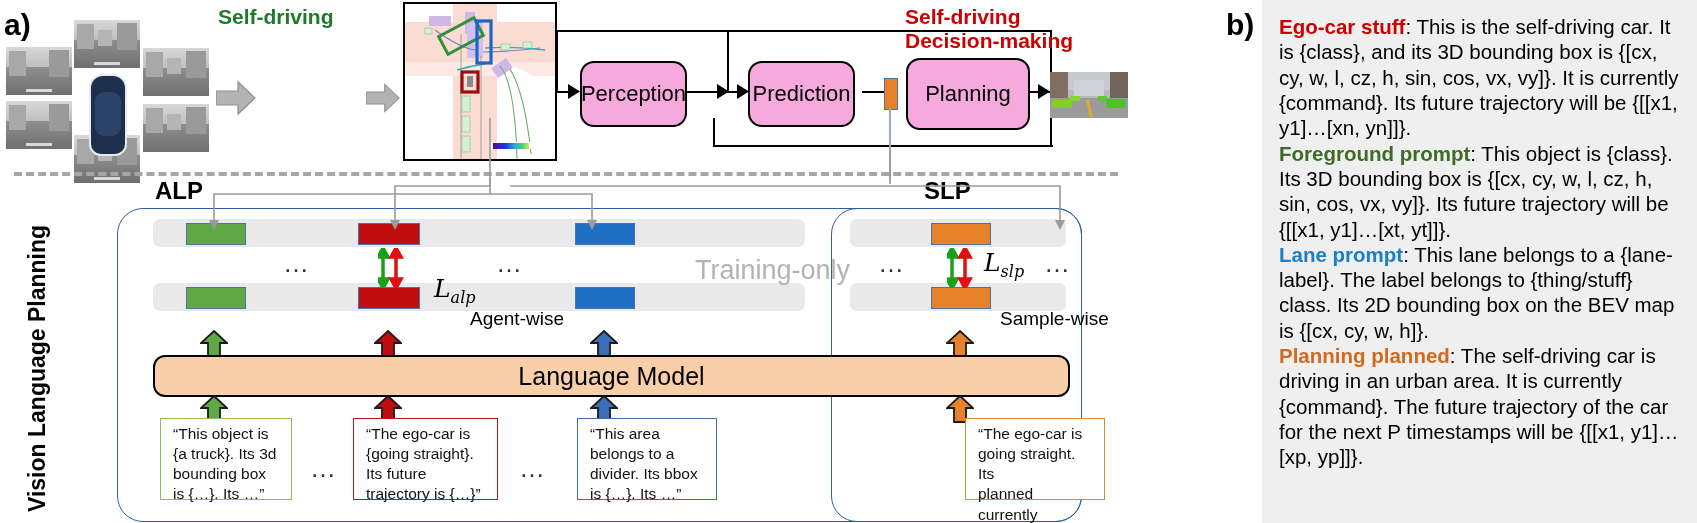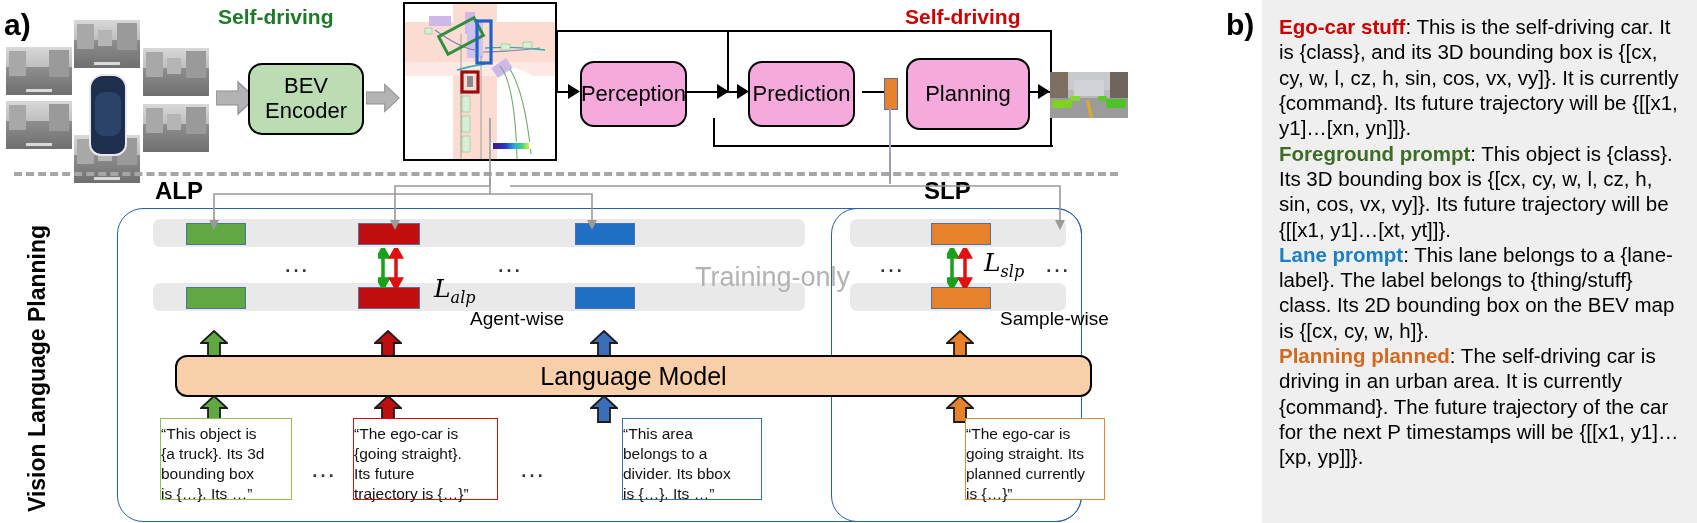--- a/index.html
+++ b/index.html
@@ -65,24 +65,24 @@
 
   .trainonly{position:absolute;font-size:27px;color:#b3b3b3;}
 
   .sidetag{position:absolute;font-size:19px;color:#000;}
 
   .lmbar{position:absolute;border:2px solid #000;border-radius:12px;background:#f8cfa8;
     display:flex;align-items:center;justify-content:center;}
   .lmbar span{font-size:25px;color:#000;}
 
   .promptbox{position:absolute;background:#fff;font-size:15.5px;line-height:1.30;
-    padding:5px 0;box-sizing:border-box;color:#111;}
+    padding:5px 12px;box-sizing:border-box;color:#111;}
   .pb-green{border:1.6px solid #8fbf5a;}
   .pb-red{border:1.6px solid #cc1111;}
-  .pb-blue{border:1.6px solid #3a6fa8;margin-left:45px;}
+  .pb-blue{border:1.6px solid #3a6fa8;}
   .pb-orange{border:1.6px solid #d88a3a;}
 
   
   .blockarrow{position:absolute;}
   .blockarrow svg{display:block;}
 
   
   .bpanel{position:absolute;background:#efefef;}
   .btext{position:absolute;font-size:20.5px;line-height:1.235;color:#000;}
   .btext b.red{color:#cc0000;}
@@ -153,26 +153,20 @@
   <div class="bigarrow" style="left:216px;top:80px;">
     <svg width="40" height="36" viewBox="0 0 40 36">
         <polygon points="0,11 22,11 22,2 39,18 22,34 22,25 0,25" fill="#b3b3b3" stroke="#8d8d8d" stroke-width="1.2"></polygon>
       </svg>
   </div>
 
   <div class="hdr green" style="left:218px;top:5px;width:170px;">
     <div>Self-driving</div>
   </div>
 
-  <div class="roundbox greenbox" style="left:248px;top:63px;width:112px;height:68px;">
-    <span>
-      <span>BEV</span><br>
-      <span>Encoder</span>
-    </span>
-  </div>
 
   <div class="bigarrow" style="left:366px;top:80px;">
     <svg width="34" height="36" viewBox="0 0 40 36">
         <polygon points="0,11 22,11 22,2 39,18 22,34 22,25 0,25" fill="#b3b3b3" stroke="#8d8d8d" stroke-width="1.2"></polygon>
       </svg>
   </div>
 
   <div class="bevbox" style="left:403px;top:2px;width:150px;height:155px;">
     <svg width="150" height="155" viewBox="0 0 150 155">
       <rect width="150" height="155" fill="#ffffff"></rect>
@@ -273,20 +267,21 @@
 
   <div class="abs" style="left:884px;top:78px;width:12px;height:30px;background:#e8822a;border:1px solid #4f6fa8;"></div>
   <div class="abs" style="left:889px;top:108px;width:1.5px;height:76px;background:#9aa7bf;"></div>
 
   <div class="roundbox pinkbox" style="left:906px;top:58px;width:120px;height:68px;">
     <span>Planning</span>
   </div>
 
   <div class="hdr red" style="left:905px;top:5px;width:200px;">
     <div>Self-driving</div>
+    <div>Decision-making</div>
   </div>
 
   <div class="line" style="left:1028px;top:91px;width:22px;height:2px;"></div>
   <svg class="abs" style="left:1038px;top:84px;" width="16" height="15" viewBox="0 0 16 15">
       <polygon points="0,0 12,7.5 0,15" fill="#000"></polygon>
     </svg>
 
   <div class="abs" style="left:1050px;top:72px;width:78px;height:46px;overflow:hidden;">
     <svg width="78" height="46" viewBox="0 0 78 46">
       <rect width="78" height="46" fill="#b9b9bc"></rect>
@@ -363,21 +358,21 @@
         <line x1="18" y1="6" x2="18" y2="34"></line>
           <polygon points="18,0 23,9 13,9"></polygon>
           <polygon points="18,40 23,31 13,31"></polygon>
       </g>
     </svg>
   </div>
   <div class="loss" style="left:984px;top:248px;">
     <i>L</i><sub>slp</sub>
   </div>
 
-  <div class="trainonly" style="left:695px;top:262px;">Training-only</div>
+  <div class="trainonly" style="left:695px;top:255px;">Training-only</div>
 
   <div class="sidetag" style="left:470px;top:308px;">Agent-wise</div>
   <div class="sidetag" style="left:1000px;top:308px;">Sample-wise</div>
 
   <div class="blockarrow" style="left:200px;top:330px;">
     <svg width="28" height="28" viewBox="0 0 28 28">
         <polygon points="14,1 27,13 20,13 20,27 8,27 8,13 1,13" fill="#5fa844" stroke="#1b1b1b" stroke-width="1.8"></polygon>
       </svg>
   </div>
   <div class="blockarrow" style="left:374px;top:330px;">
@@ -389,21 +384,21 @@
     <svg width="28" height="28" viewBox="0 0 28 28">
         <polygon points="14,1 27,13 20,13 20,27 8,27 8,13 1,13" fill="#3a6fb8" stroke="#1b1b1b" stroke-width="1.8"></polygon>
       </svg>
   </div>
   <div class="blockarrow" style="left:946px;top:330px;">
     <svg width="28" height="28" viewBox="0 0 28 28">
         <polygon points="14,1 27,13 20,13 20,27 8,27 8,13 1,13" fill="#e8822a" stroke="#1b1b1b" stroke-width="1.8"></polygon>
       </svg>
   </div>
 
-  <div class="lmbar" style="left:153px;top:355px;width:913px;height:38px;margin-left:22px;">
+  <div class="lmbar" style="left:153px;top:355px;width:913px;height:38px;">
     <span>Language Model</span>
   </div>
 
   <div class="blockarrow" style="left:200px;top:395px;">
     <svg width="28" height="28" viewBox="0 0 28 28">
         <polygon points="14,1 27,13 20,13 20,27 8,27 8,13 1,13" fill="#5fa844" stroke="#1b1b1b" stroke-width="1.8"></polygon>
       </svg>
   </div>
   <div class="blockarrow" style="left:374px;top:395px;">
     <svg width="28" height="28" viewBox="0 0 28 28">

